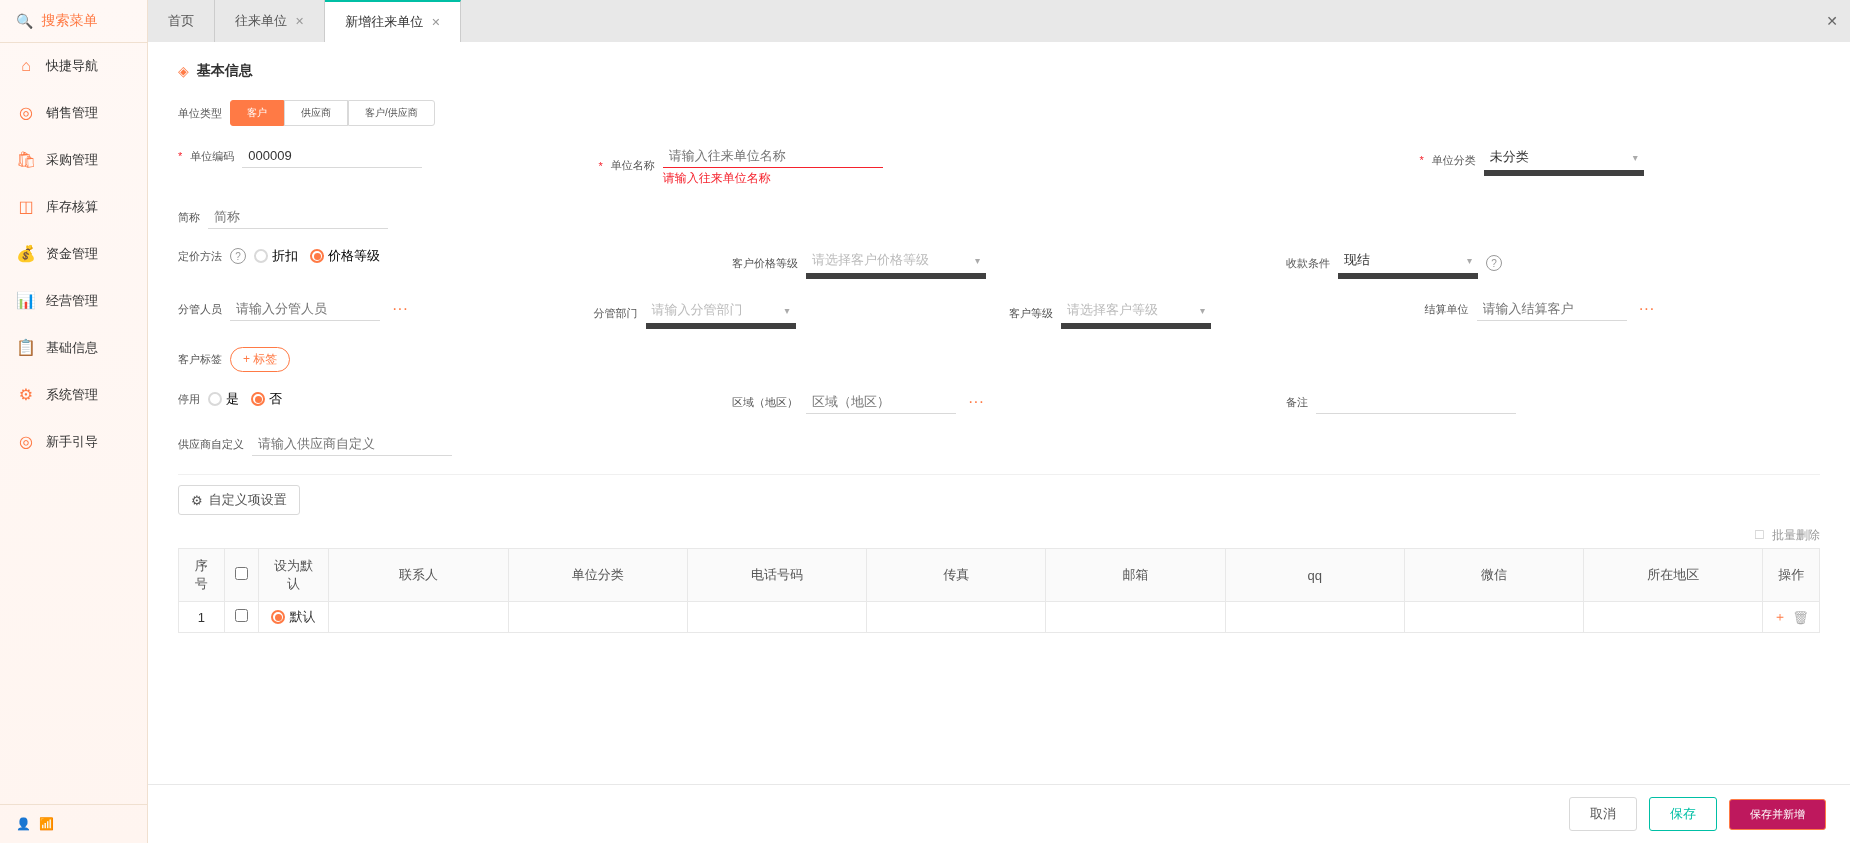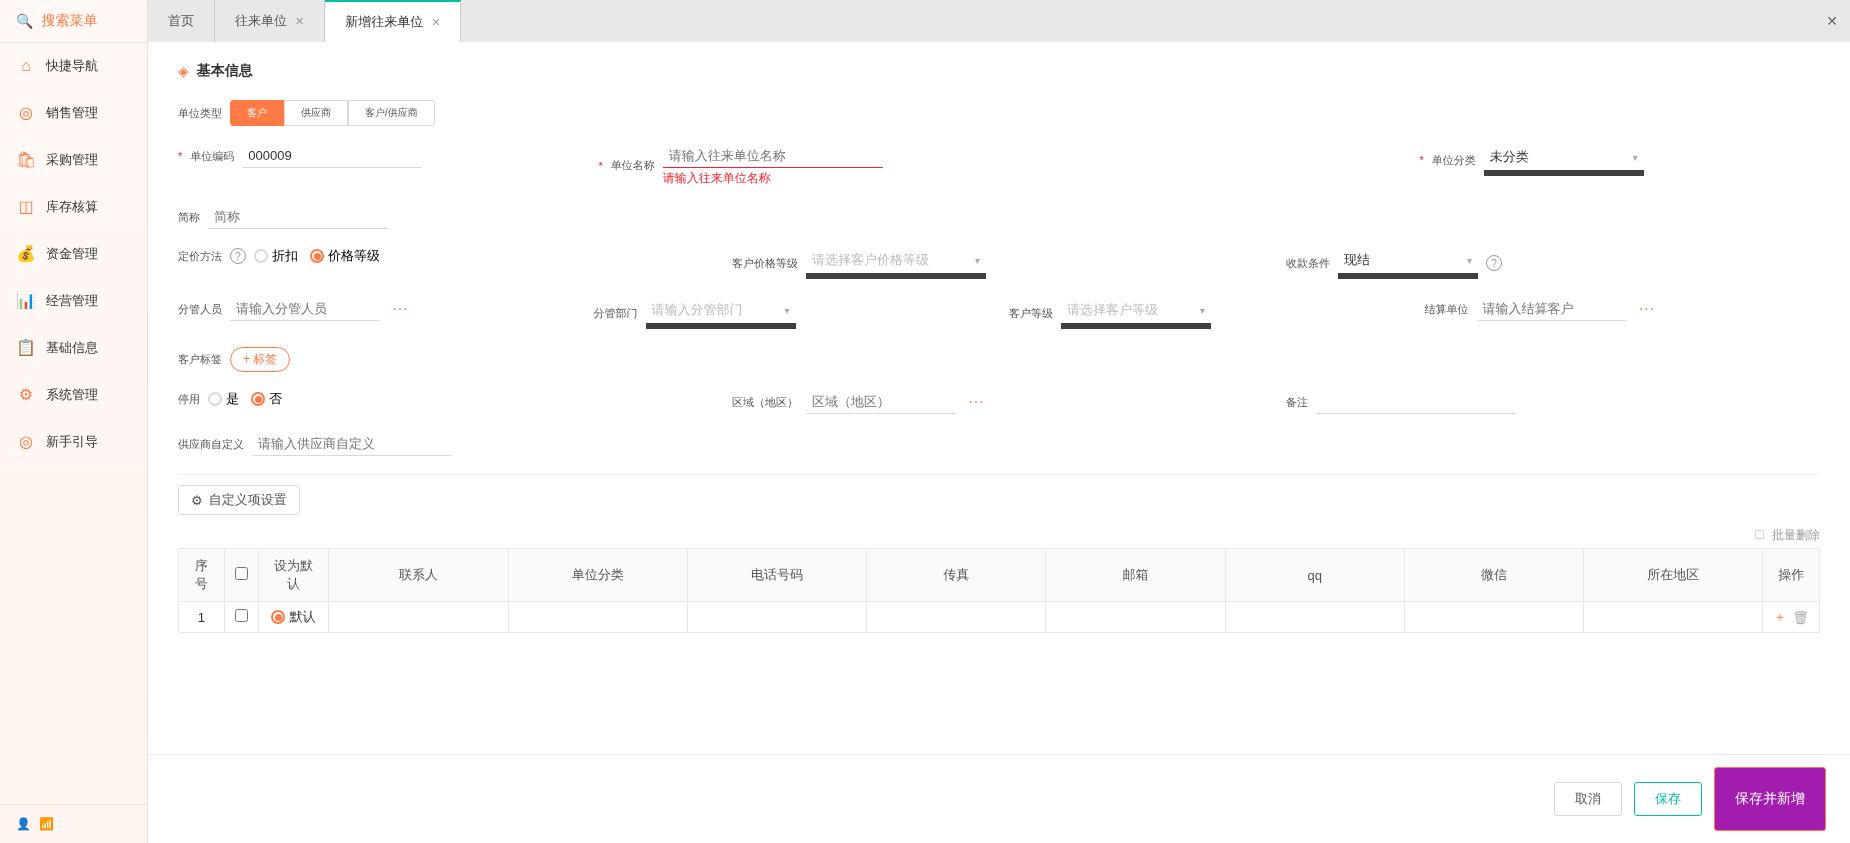--- a/index.html
+++ b/index.html
@@ -305,26 +305,26 @@
     .btn-save {
       padding: 7px 20px;
       border: 1px solid #00bfa5;
       border-radius: 3px;
       background: #fff;
       cursor: pointer;
       font-size: 13px;
       color: #00bfa5;
     }
     .btn-save-new {
-      padding: 22px 20px;
+      padding: 7px 20px;
       border: 1px solid #ff7a45;
       border-radius: 3px;
-      background: #a21caf;
-      cursor: pointer;
-      font-size: 14px;
+      background: #be185d;
+      cursor: pointer;
+      font-size: 11px;
       color: #fff;
       font-weight: 500;
     }
 
     .action-icons { display: flex; align-items: center; gap: 6px; justify-content: center; }
     .action-icon { color: #aaa; cursor: pointer; }
     .table-add-icon { color: #ff7a45; cursor: pointer; }
   </style>
 </head>
 <body>

